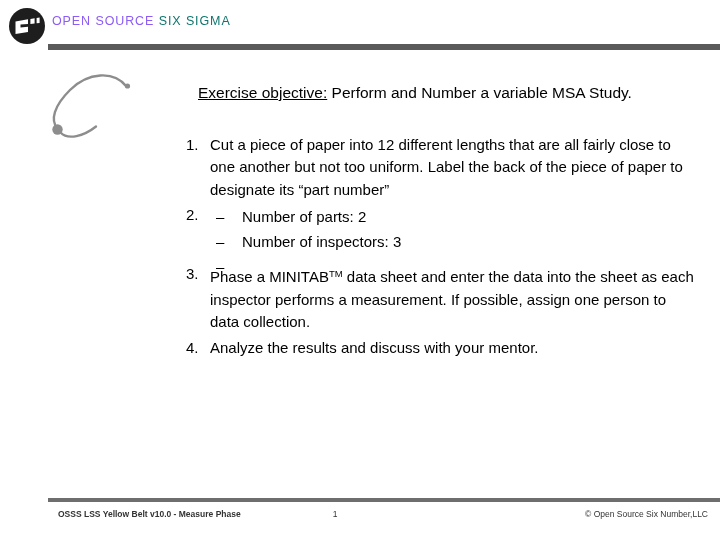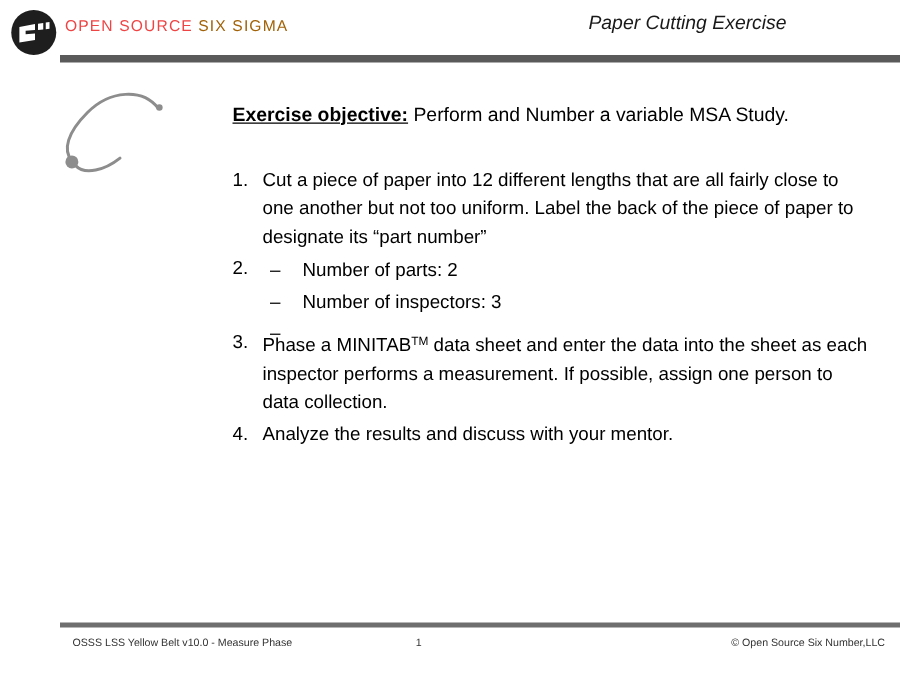--- a/index.html
+++ b/index.html
@@ -27,22 +27,22 @@
     left: 8px; top: 7px;
     width: 38px; height: 38px;
   }
   #brand-wordmark {
     position: absolute;
     left: 52px; top: 14px;
     font-size: 12.5px;
     letter-spacing: 0.9px;
     white-space: nowrap;
   }
-  .brand-open { color: #ef4444; }
-  .brand-six  { color: #a16207; }
+  .brand-open { color: #8b5cf6; }
+  .brand-six  { color: #0f766e; }
 
   #header-rule {
     position: absolute;
     left: 48px; top: 44px;
     width: 672px; height: 6px;
     background: #5a5a5a;
   }
 
   #slide-title {
     position: absolute;
@@ -70,22 +70,23 @@
 
   .objective {
     font-size: 15.5px;
     line-height: 22px;
     text-indent: 0;
     padding-left: 22px;
     margin-bottom: 30px;
   }
   .objective > .hang { margin-left: -22px; }
   .objective-label {
-    font-weight: bold;
+    font-weight: normal;
     text-decoration: underline;
+    margin-left: 12px;
   }
 
   ol.steps {
     list-style: none;
     margin: 0;
     padding: 0;
   }
   ol.steps > li {
     font-size: 15px;
     line-height: 22.5px;
@@ -134,21 +135,21 @@
   }
   #footer {
     position: absolute;
     left: 0; top: 509px;
     width: 720px; height: 16px;
   }
   #footer-left {
     position: absolute;
     left: 58px; top: 0;
     font-size: 8.5px;
-    font-weight: normal;
+    font-weight: bold;
     color: #333333;
     white-space: nowrap;
     text-align: center;
   }
   #footer-page {
     position: absolute;
     left: 300px; top: 0;
     width: 70px;
     text-align: center;
     font-size: 8.5px;
@@ -175,21 +176,20 @@
       <path d="M28.6 11.0 L31.6 10.6 L31.6 16.0 L28.6 16.3 Z" fill="#ffffff"></path>
     </svg>
   </div>
 
   <div id="brand-wordmark">
     <span class="brand-open">OPEN SOURCE</span><span>&nbsp;</span><span class="brand-six">SIX SIGMA</span>
   </div>
 
   <div id="header-rule"></div>
 
-  <div id="slide-title">Paper Cutting Exercise</div>
 </div>
 
 <div id="swoosh">
   <svg width="130" height="110" viewBox="0 0 130 110" aria-hidden="true">
     <g fill="none" stroke="#8d8d8d" stroke-width="2.4" stroke-linecap="round">
       <path d="M86.5 24.5 C 74 8.5, 48 10, 30 28 C 14 44, 10 58, 17.5 66.5"></path>
       <path d="M20.5 70.5 C 28 78.5, 44 74, 56 64.5"></path>
     </g>
     <circle cx="17.5" cy="67.5" r="5.2" fill="#8d8d8d"></circle>
     <circle cx="87.5" cy="24.0" r="2.6" fill="#8d8d8d"></circle>

